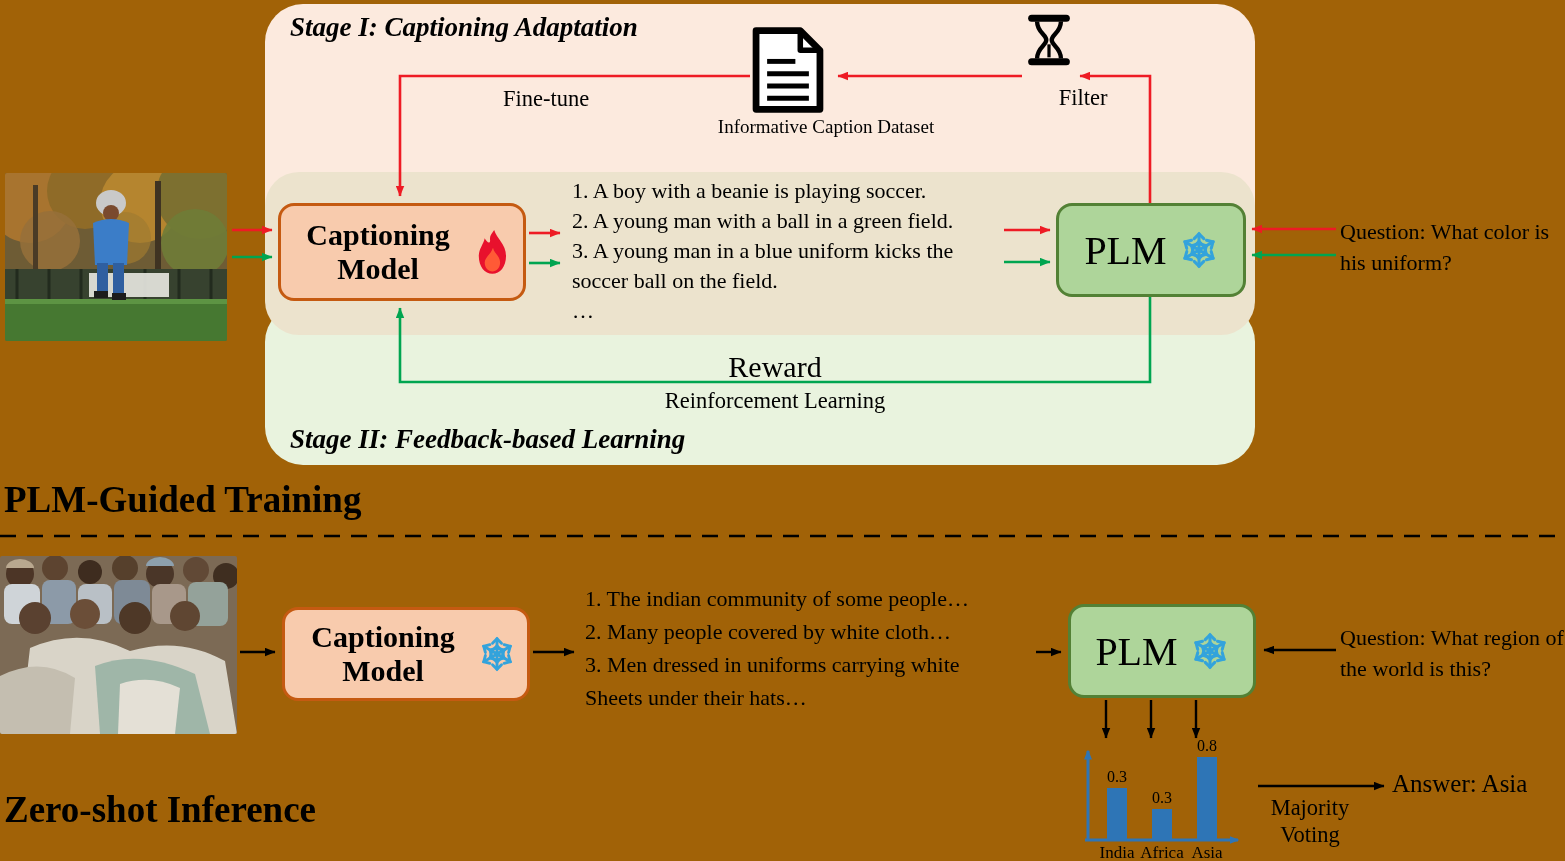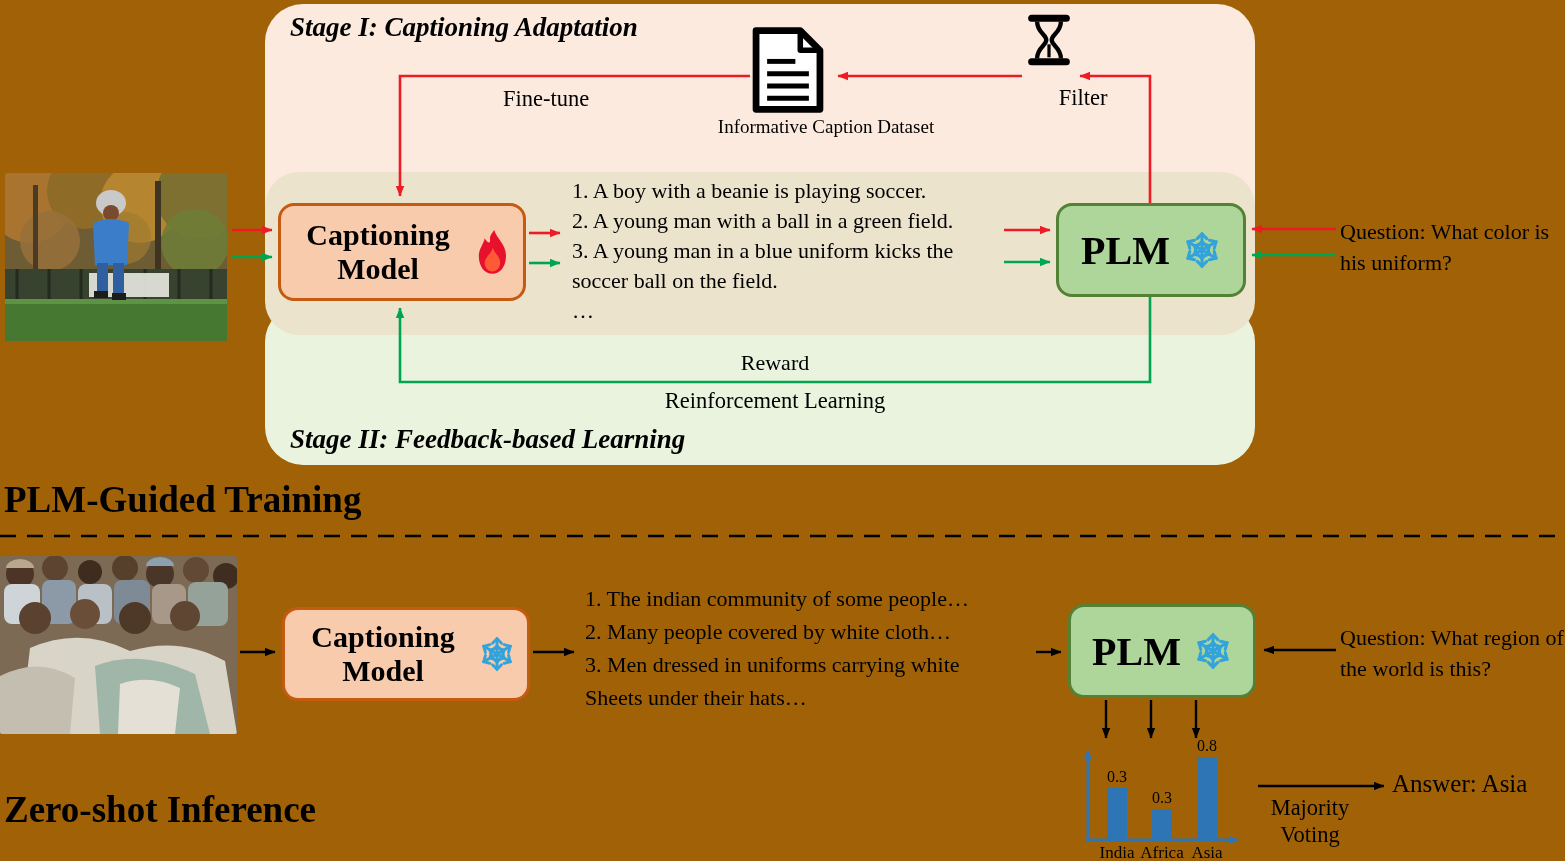--- a/index.html
+++ b/index.html
@@ -19,40 +19,40 @@
   .stage-title { font-size:27px; font-weight:bold; font-style:italic; }
   .stage1-title { left:290px; top:12px; }
   .stage2-title { left:290px; top:424px; }
   .section-title { font-size:37px; font-weight:bold; }
   .plm-guided { left:4px; top:478px; }
   .zero-shot { left:4px; top:788px; }
 
   .fine-tune { left:513px; top:86px; font-size:22.5px; }
   .filter { left:1050px; top:85px; font-size:22.5px; }
   .dataset { left:793px; top:116px; font-size:19px; }
-  .reward { left:742px; top:350px; font-size:22px; }
+  .reward { left:742px; top:350px; font-size:30px; }
   .reinforce { left:742px; top:388px; font-size:22.5px; }
 
   .icon { position:absolute; z-index:2; line-height:0; }
   .doc-icon { left:750px; top:27px; }
   .hourglass-icon { left:1026px; top:14px; }
 
   .photo { position:absolute; z-index:2; line-height:0; border-radius:2px; overflow:hidden; }
   .photo1 { left:5px; top:173px; width:222px; height:168px; }
   .photo2 { left:0px; top:556px; width:237px; height:178px; }
 
   .model-box { position:absolute; z-index:2; display:flex; align-items:center; justify-content:center; gap:10px;
                background:#f8cbad; border:3px solid #c55a11; border-radius:16px; }
   .model-box .model-label { font-weight:bold; font-size:30px; line-height:1.12; text-align:center; max-width:172px; }
   .model-box-train { left:278px; top:203px; width:248px; height:98px; }
   .model-box-infer { left:282px; top:607px; width:248px; height:94px; }
 
   .plm-box { position:absolute; z-index:2; display:flex; align-items:center; justify-content:center; gap:13px;
              background:#aed59a; border:3px solid #538135; border-radius:16px; }
-  .plm-box .plm-label { font-weight:bold; font-size:40px;text-align:right; }
+  .plm-box .plm-label { font-weight:normal; font-size:40px;text-align:right; }
   .plm-box-train { left:1056px; top:203px; width:190px; height:94px; }
   .plm-box-infer { left:1068px; top:604px; width:188px; height:94px; }
 
   .captions { position:absolute; z-index:2; font-size:22px; }
   .captions-train { left:572px; top:176px; width:440px; line-height:30px; }
   .captions-infer { left:585px; top:582px; width:460px; line-height:33px; }
 
   .question { position:absolute; z-index:2; font-size:22px; line-height:31px; }
   .question-train { left:1340px; top:216px; width:226px; }
   .question-infer { left:1340px; top:622px; width:230px; }

